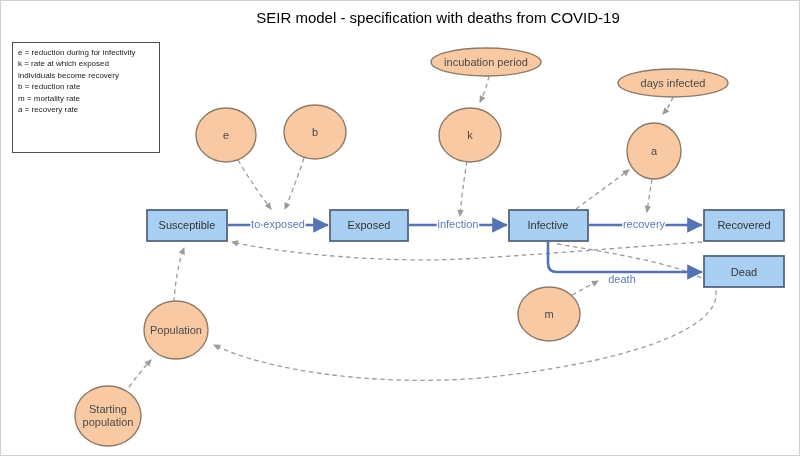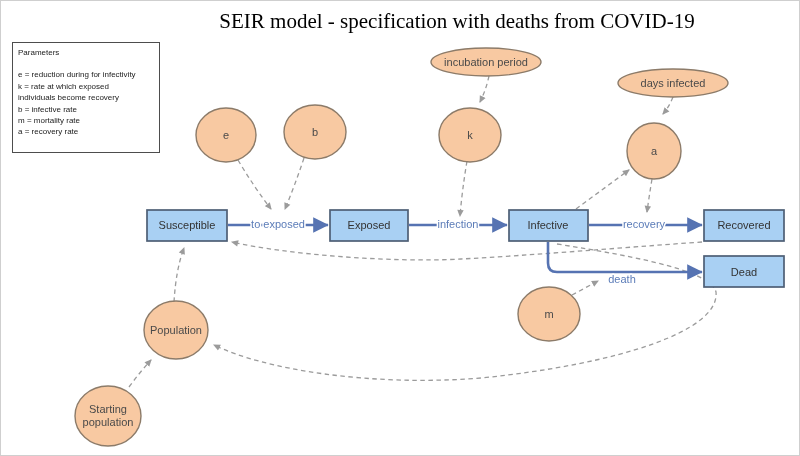--- a/index.html
+++ b/index.html
@@ -2,22 +2,22 @@
 <html><head>
 <meta charset="utf-8">
 <style>
   html,body{margin:0;padding:0;background:#fff;}
   .canvas{
     position:relative;width:798px;height:454px;margin:0;
     border:1px solid #cfcfcf;background:#ffffff;overflow:hidden;
     font-family:"Liberation Sans",sans-serif;
   }
   .title{
-    position:absolute;top:8px;left:456px;transform:translateX(-50%);
-    font-size:21px;color:#000;white-space:nowrap;font-family:Liberation Serif, serif;
+    position:absolute;top:8px;left:437px;transform:translateX(-50%);
+    font-size:15px;color:#000;white-space:nowrap;
   }
   .params{
     position:absolute;left:11px;top:41px;width:148px;height:111px;
     box-sizing:border-box;border:1px solid #4d4d4d;background:#fff;
     padding:4px 5px;font-size:8px;color:#222;line-height:11.4px;
   }
   .params .heading{margin-bottom:11px;}
   .params .pline{white-space:nowrap;}
   svg{position:absolute;left:0;top:0;}
   .flow{stroke:#5673b2;stroke-width:2.6;fill:none;}
@@ -32,25 +32,24 @@
   }
 </style>
 </head>
 <body>
 
 <div class="canvas">
 
   <div class="title">SEIR model - specification with deaths from COVID-19</div>
 
   <div class="params">
-    <div class="heading">Parameters</div>
     <div class="pline">e = reduction during for infectivity</div>
     <div class="pline">k = rate at which exposed</div>
     <div class="pline">individuals become recovery</div>
-    <div class="pline">b = infective rate</div>
+    <div class="pline">b = reduction rate</div>
     <div class="pline">m = mortality rate</div>
     <div class="pline">a = recovery rate</div>
   </div>
 
   <svg width="798" height="454" viewBox="0 0 798 454">
     <defs>
       <marker id="flowArrow" viewBox="0 0 10 10" refX="9.5" refY="5" markerWidth="7" markerHeight="6" orient="auto-start-reverse">
         <path d="M0,0 L10,5 L0,10 Z" fill="#5673b2"></path>
       </marker>
       <marker id="linkArrow" viewBox="0 0 10 10" refX="8.5" refY="5" markerWidth="6" markerHeight="5.5" orient="auto-start-reverse">

